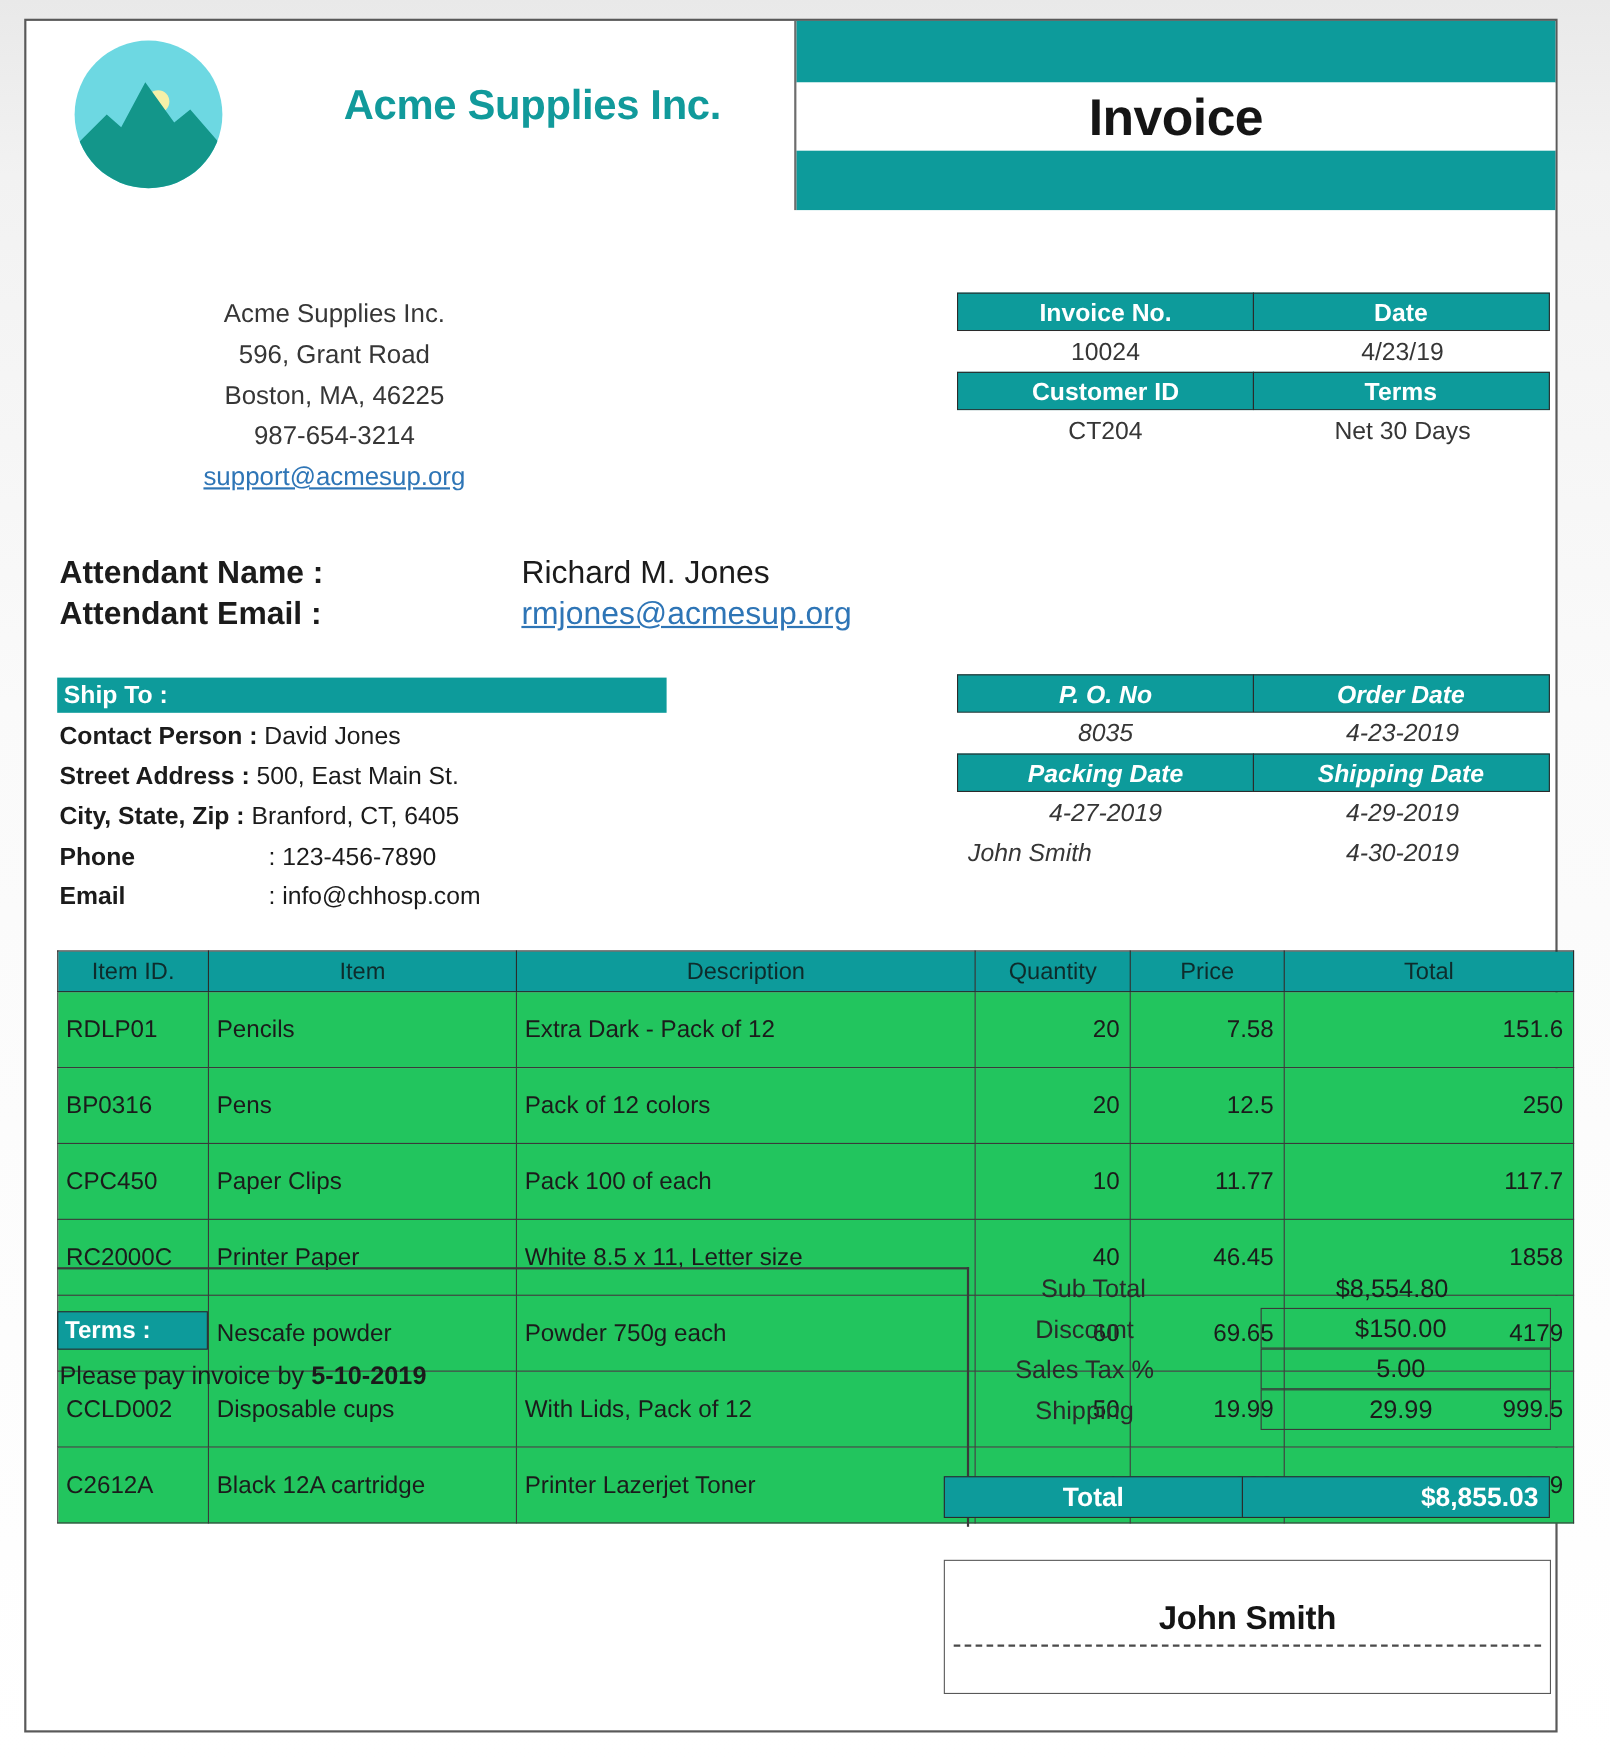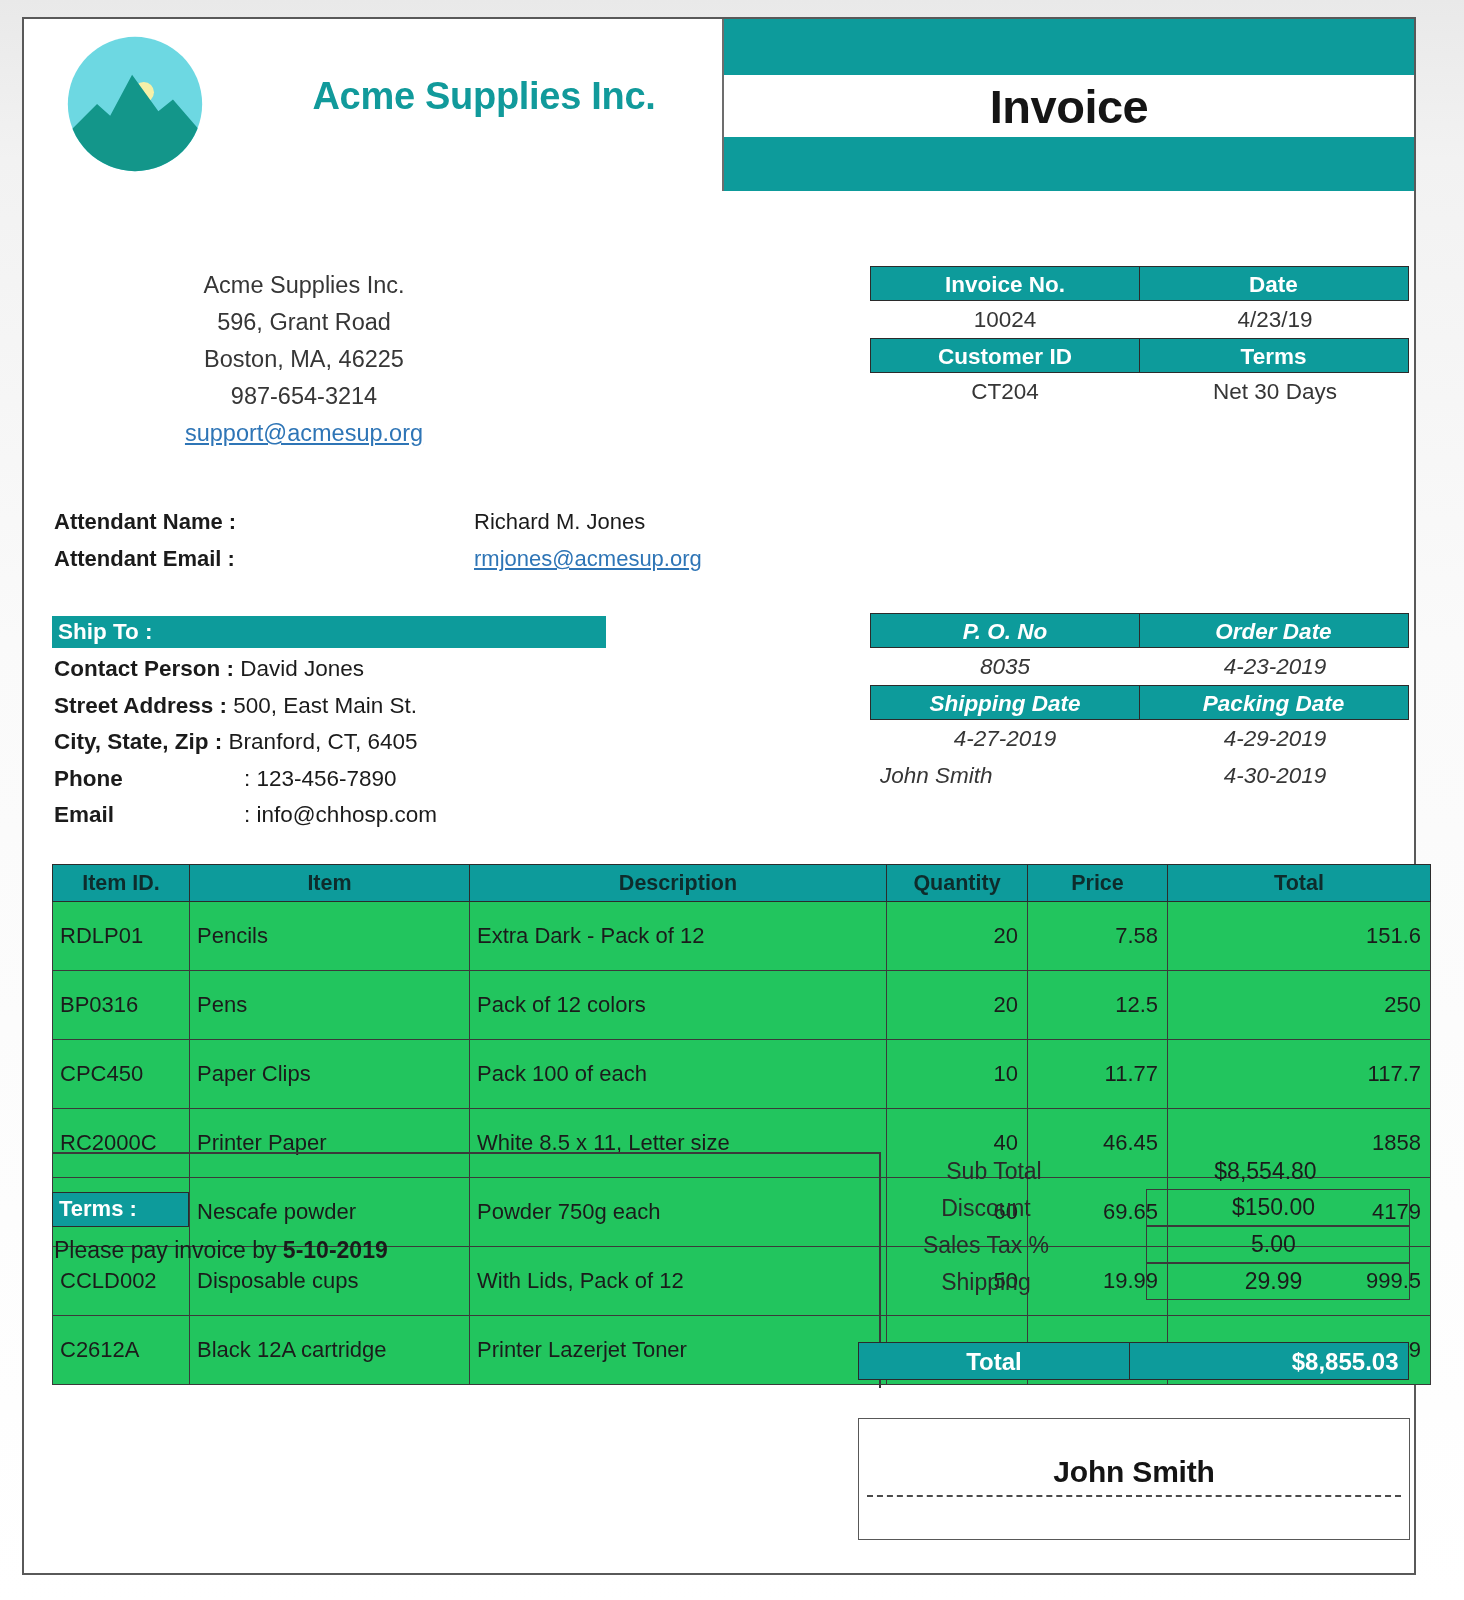--- a/index.html
+++ b/index.html
@@ -122,21 +122,21 @@
     height: 37px;
     line-height: 37px;
     background: #ffffff;
   }
 
   
   .attendant {
     position: absolute;
     left: 30px;
     top: 484px;
-    font-size: 22px;
+    font-size: 29px;
     color: #1b1b1b;
     line-height: 37px;
   }
   .attendant .lbl { display: inline-block; width: 420px; font-weight: bold; }
 
   
   .shipto-bar {
     position: absolute;
     left: 28px;
     top: 597px;
@@ -177,21 +177,21 @@
     left: 28px;
     top: 845px;
     width: 1360px;
     border-collapse: collapse;
     table-layout: fixed;
   }
   .items th {
     background: #0d9b9b;
     color: #0e2c2c;
     font-size: 21.5px;
-    font-weight: bold;
+    font-weight: normal;
     height: 34px;
     border: 1.5px solid #2b2b2b;
     text-align: center;
   }
   .items td {
     font-size: 22px;
     color: #1b1b1b;
     height: 36px;
     border: 1.5px solid #3a3a3a;
     padding: 16px 7px;
@@ -418,22 +418,22 @@
   <div class="meta-grid2">
     <div class="meta-row">
       <div class="meta-cell meta-head">P. O. No</div>
       <div class="meta-cell meta-head">Order Date</div>
     </div>
     <div class="meta-row">
       <div class="meta-cell meta-val">8035</div>
       <div class="meta-cell meta-val">4-23-2019</div>
     </div>
     <div class="meta-row">
+      <div class="meta-cell meta-head">Packing Date</div>
       <div class="meta-cell meta-head">Shipping Date</div>
-      <div class="meta-cell meta-head">Packing Date</div>
     </div>
     <div class="meta-row">
       <div class="meta-cell meta-val">4-27-2019</div>
       <div class="meta-cell meta-val">4-29-2019</div>
     </div>
     <div class="meta-row">
       <div class="meta-cell meta-val left">John Smith</div>
       <div class="meta-cell meta-val">4-30-2019</div>
     </div>
   </div>

